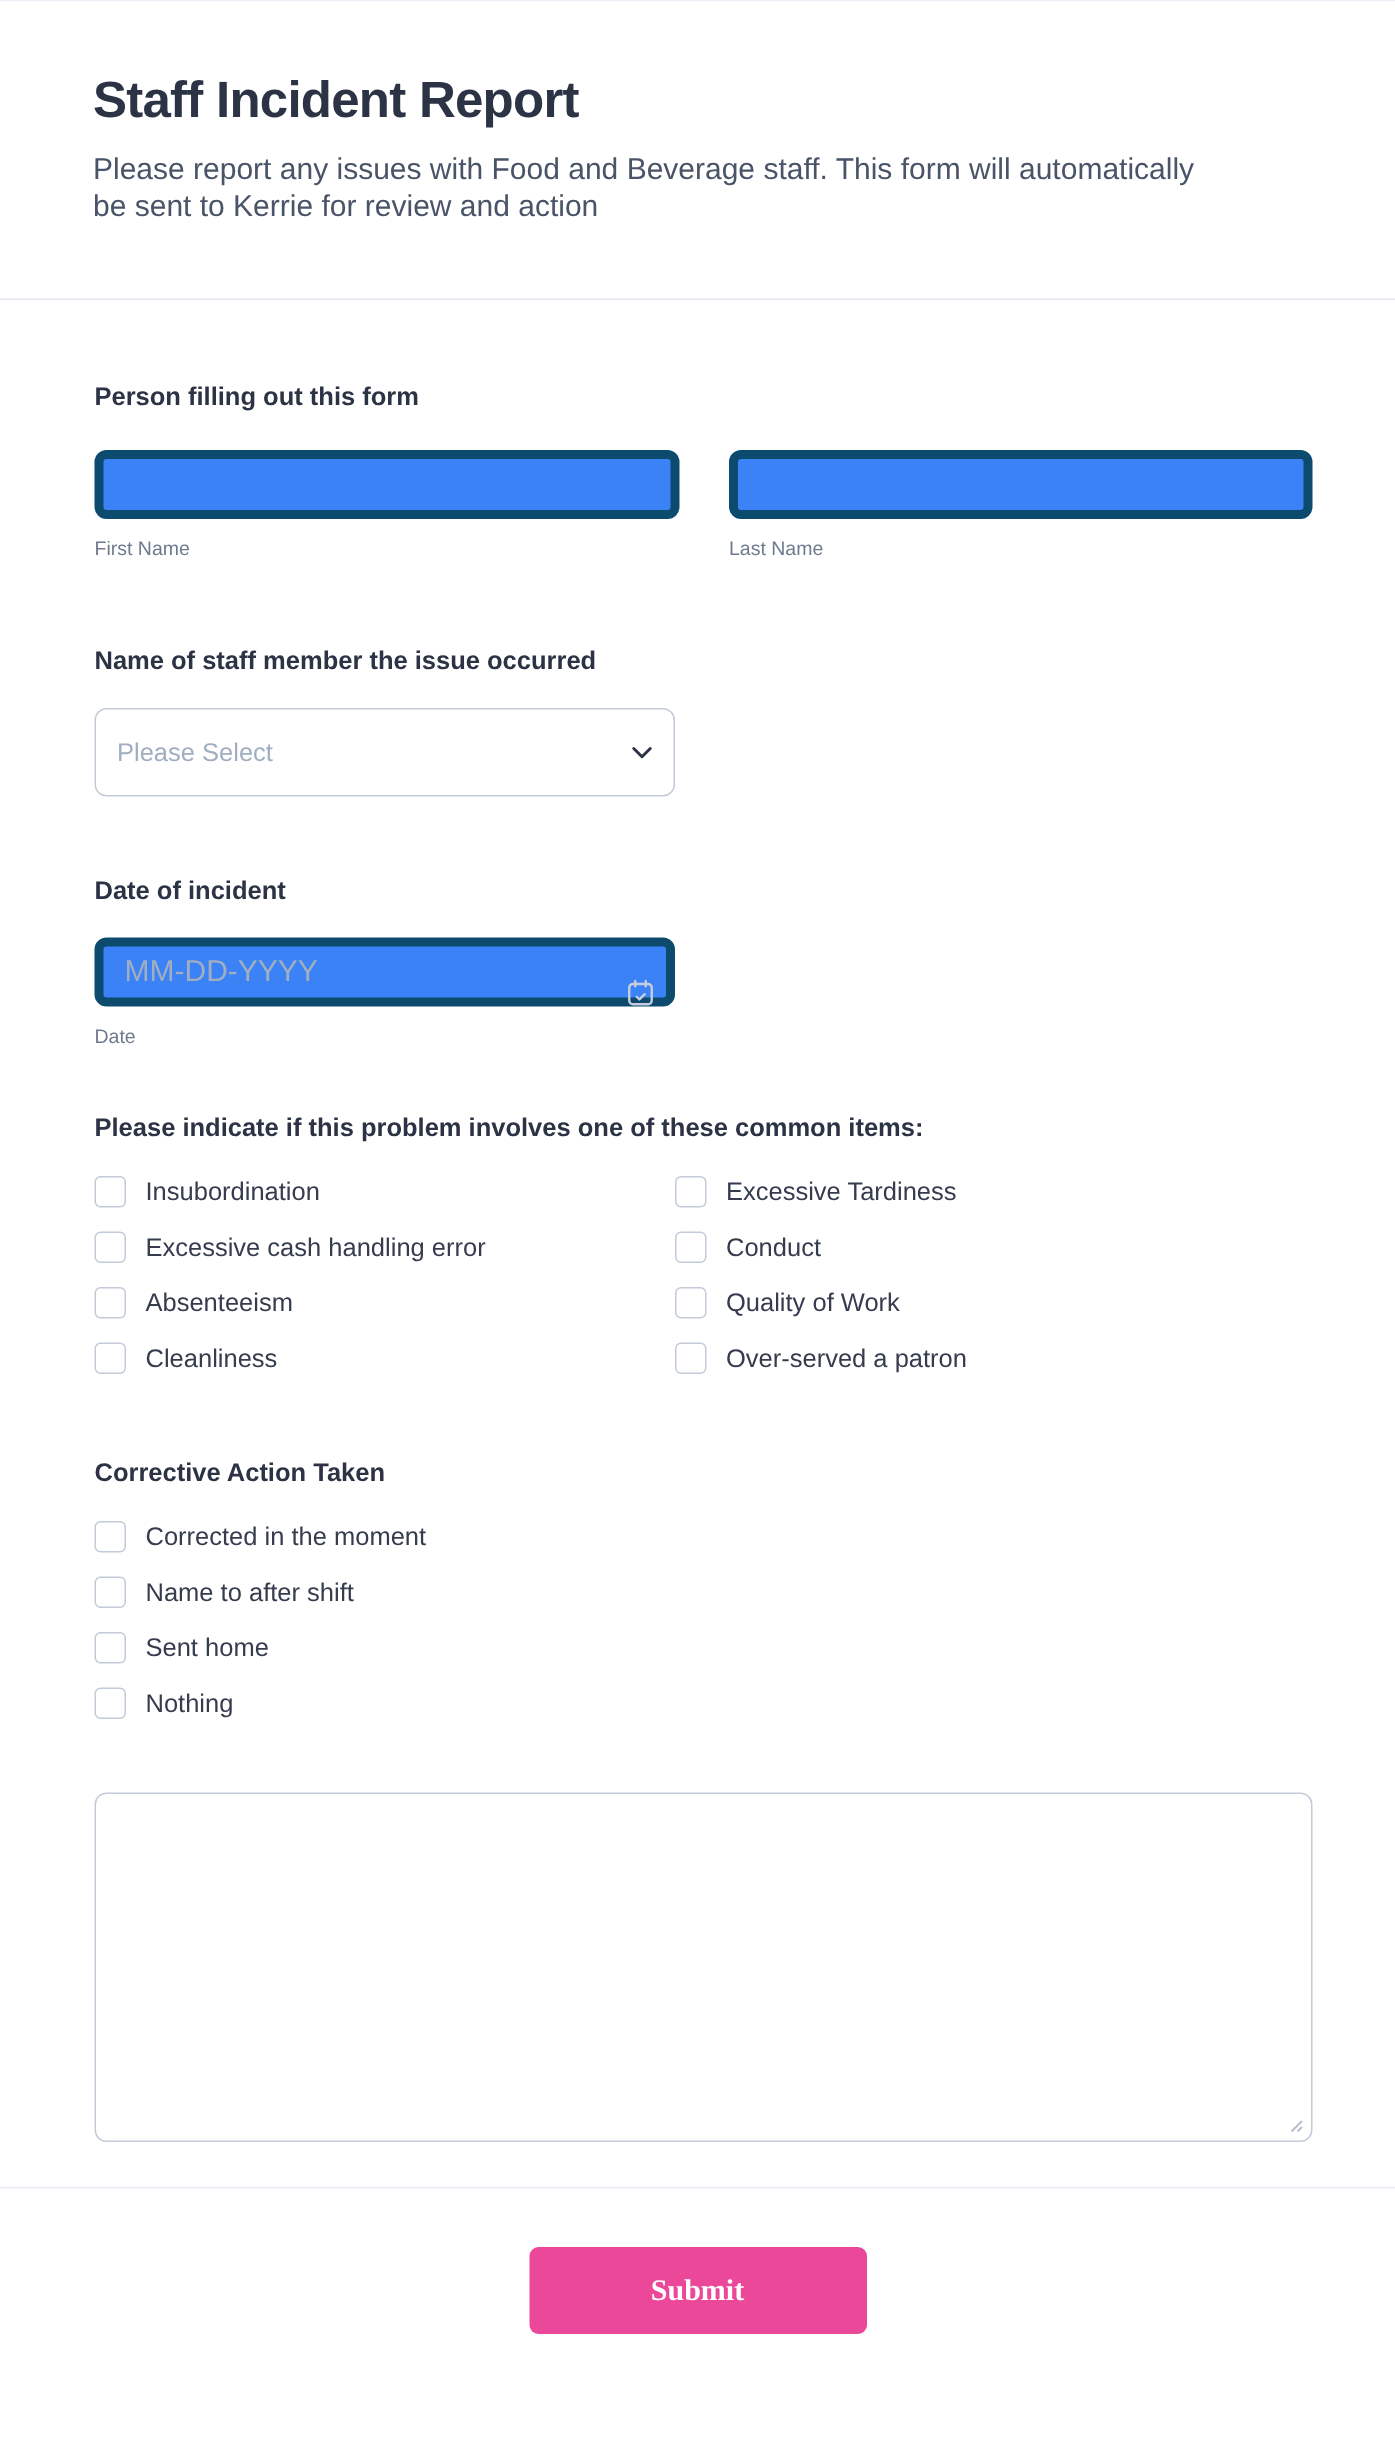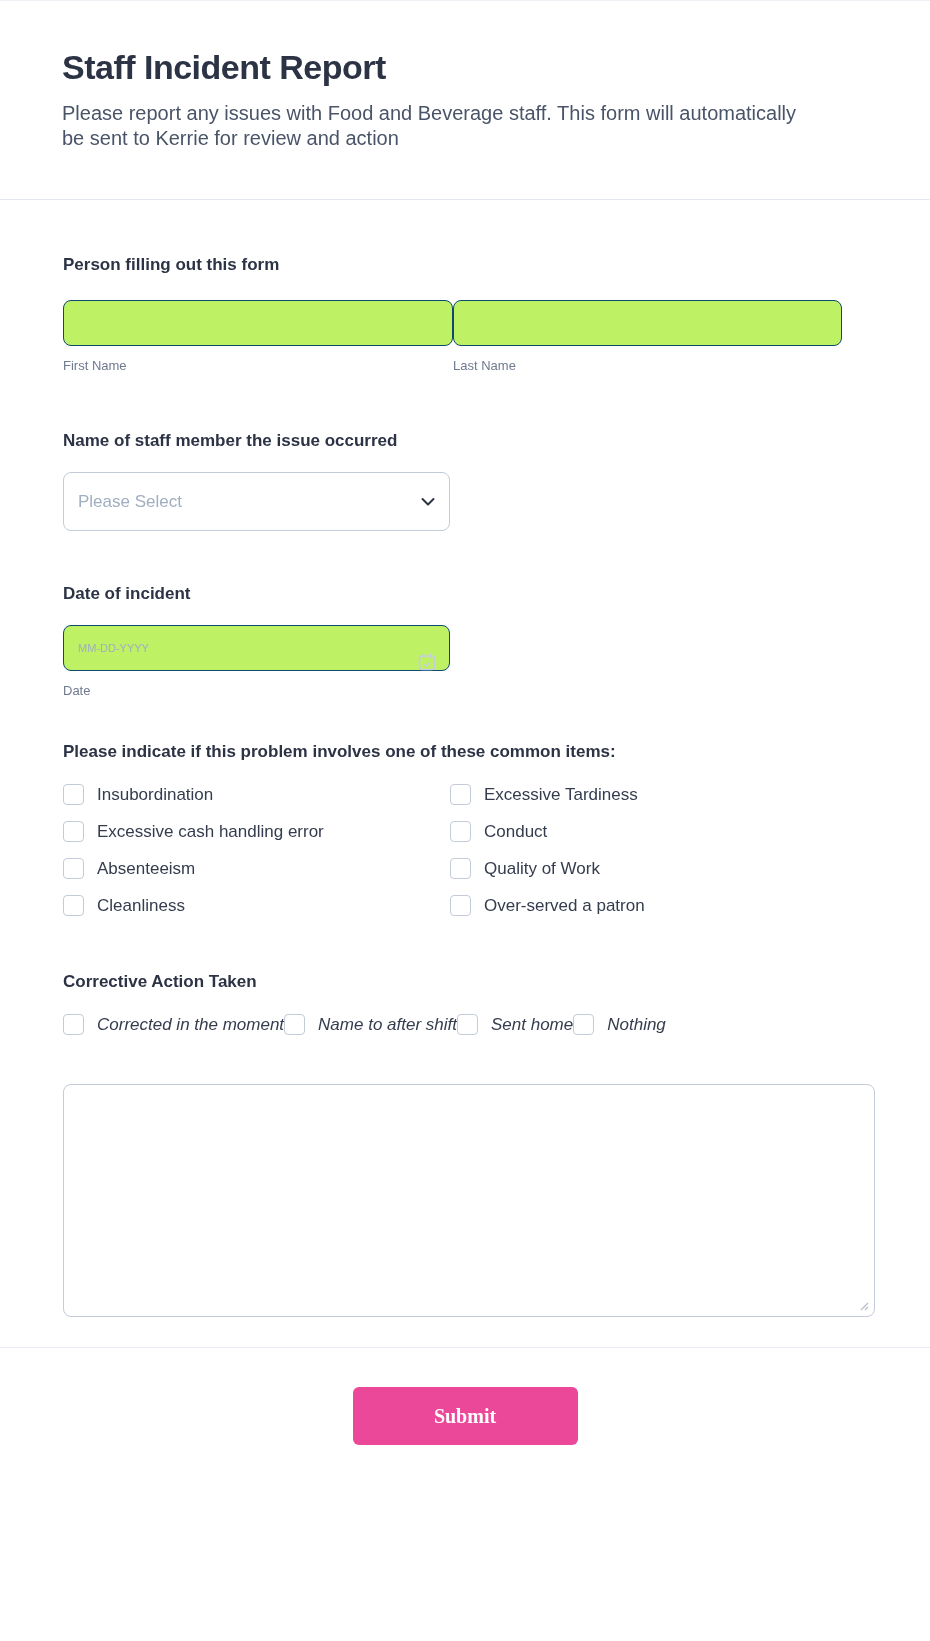--- a/index.html
+++ b/index.html
@@ -53,31 +53,32 @@
   }
   .question.q2 .q-label,
   .question.q3 .q-label,
   .question.q4 .q-label,
   .question.q5 .q-label { margin-bottom: 20px; }
   .question.q6 .q-label { margin-bottom: 18px; }
 
   .name-row {
     display: grid;
     grid-template-columns: 390px 389px;
+    column-gap: 33px;
   }
 
   input.text-input {
     width: 100%;
     height: 46px;
-    border: 1px solid #0c4a6e;
+    border: 6px solid #0c4a6e;
     border-radius: 8px;
-    background: #bef264;
+    background: #3b82f6;
     padding: 0 14px;
     font-family: "Liberation Sans", sans-serif;
-    font-size: 11px;
+    font-size: 20px;
     color: #2c3345;
     outline: none;
   }
   input.text-input::placeholder { color: #a0aec0; }
 
   .sublabel {
     margin-top: 12px;
     font-size: 13px;
     line-height: 16px;
     color: #6f7a8f;
@@ -120,23 +121,22 @@
     pointer-events: none;
   }
 
   .cb-grid {
     display: grid;
     grid-template-columns: 387px 1fr;
     row-gap: 14px;
   }
   .cb-stack {
     display: flex;
-    flex-direction: row;
+    flex-direction: column;
     row-gap: 14px;
-    font-style: italic;
   }
   .cb-item {
     display: flex;
     align-items: center;
     cursor: pointer;
     height: 23px;
   }
   .cb-box {
     width: 21px;
     height: 21px;

